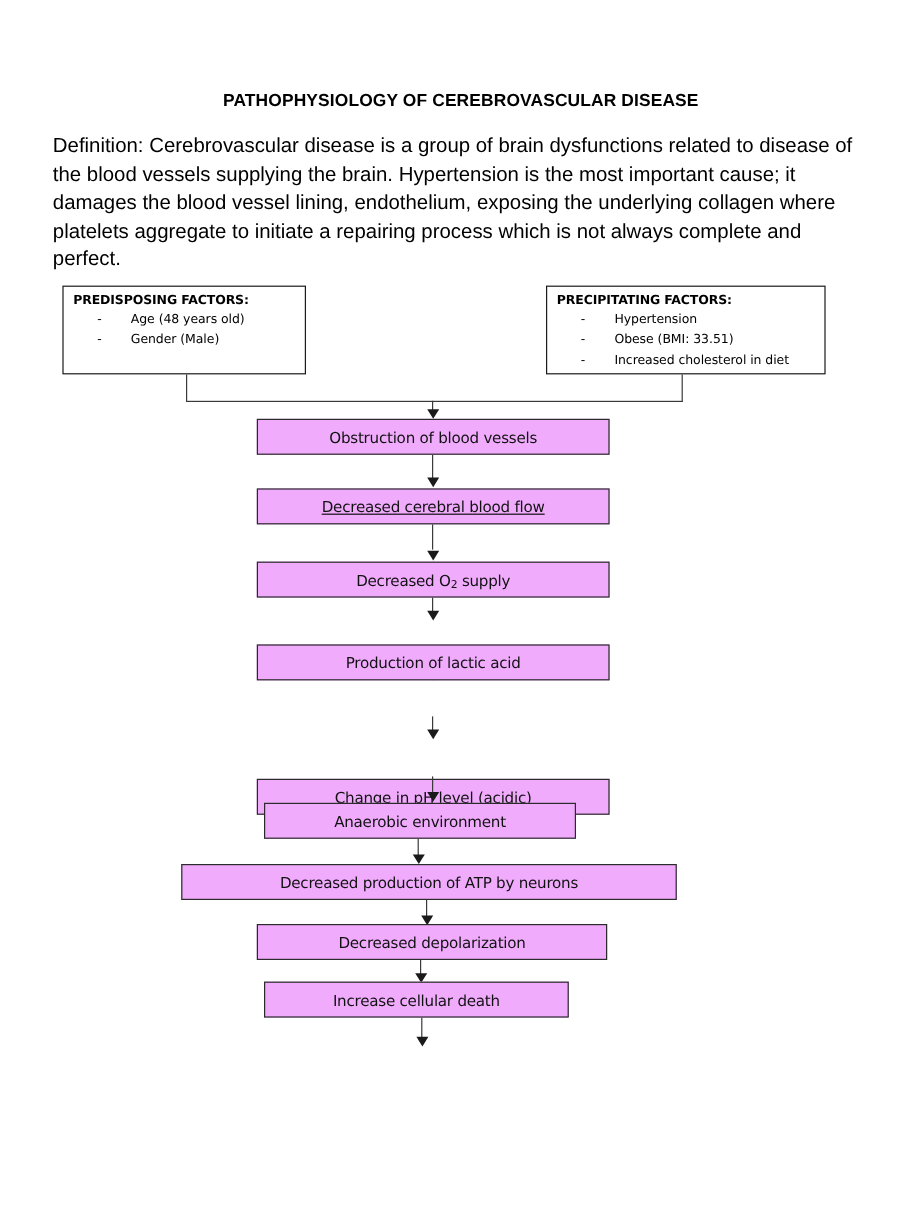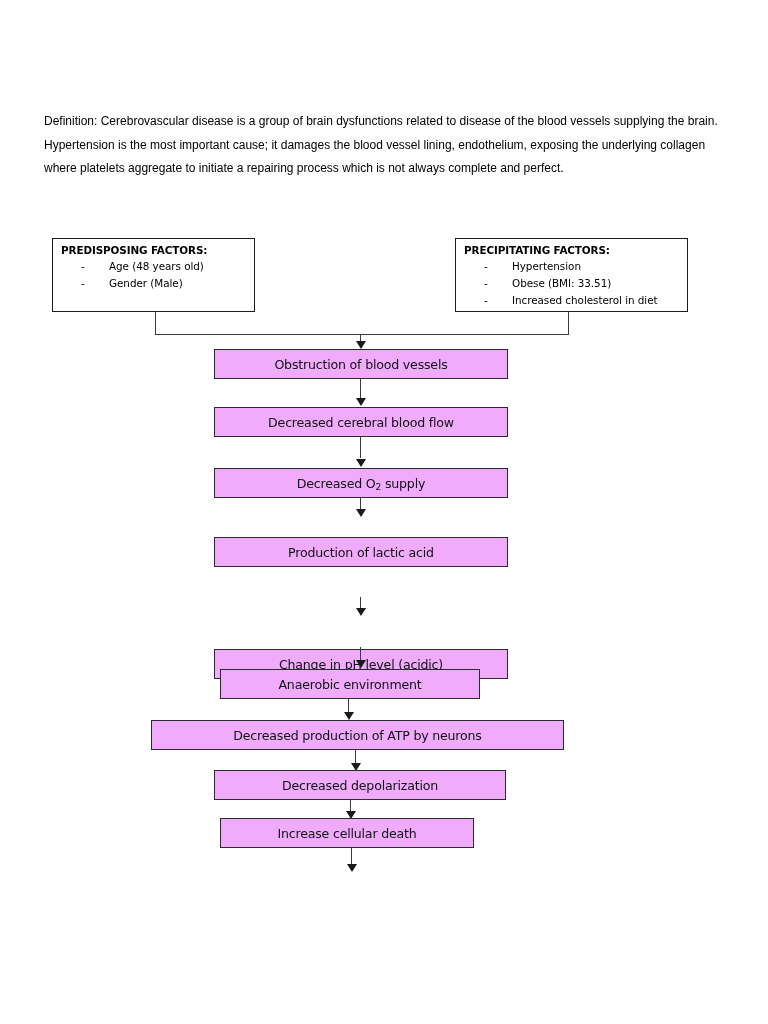--- a/index.html
+++ b/index.html
@@ -34,21 +34,21 @@
     letter-spacing: 0.1px;
     color: #000;
   }
 
   .definition {
     position: absolute;
     left: 44px;
     top: 110px;
     width: 678px;
     font-family: "Liberation Sans", sans-serif;
-    font-size: 12px;
+    font-size: 17px;
     line-height: 23.5px;
     color: #000;
     text-align: left;
   }
 
   
   .factor-box {
     position: absolute;
     border: 1.3px solid #1a1a1a;
     background: #fff;
@@ -140,20 +140,21 @@
     border-left: 5px solid transparent;
     border-right: 5px solid transparent;
     border-top: 8px solid #1a1a1a;
   }
 </style>
 </head>
 <body>
 
 <div class="page">
 
+  <div class="doc-title">PATHOPHYSIOLOGY OF CEREBROVASCULAR DISEASE</div>
 
   <div class="definition">Definition: Cerebrovascular disease is a group of brain dysfunctions related to disease of the blood vessels supplying the brain. Hypertension is the most important cause; it damages the blood vessel lining, endothelium, exposing the underlying collagen where platelets aggregate to initiate a repairing process which is not always complete and perfect.</div>
 
   <div class="factor-box" id="predisposing-box">
     <div class="factor-title">PREDISPOSING FACTORS:</div>
     <div class="factor-list">
       <div class="factor-item">
         <span class="factor-dash">-</span>
         <span class="factor-text">Age (48 years old)</span>
       </div>
@@ -188,21 +189,21 @@
   <div class="vline" style="left:360px; top:334px; height:9px;"></div>
   <div class="arrowhead" style="left:356px; top:341px;"></div>
 
   <div class="flow-box" style="left:214px; top:349px; width:294px;">
     <span>Obstruction of blood vessels</span>
   </div>
 
   <div class="vline" style="left:360px; top:379px; height:20px;"></div>
   <div class="arrowhead" style="left:356px; top:398px;"></div>
 
-  <div class="flow-box" style="left:214px; top:407px; width:294px;">
+  <div class="flow-box" style="left:214px; top:407px; width:294px;text-decoration:underline;">
     <span>Decreased cerebral blood flow</span>
   </div>
 
   <div class="vline" style="left:360px; top:437px; height:21px;"></div>
   <div class="arrowhead" style="left:356px; top:459px;"></div>
 
   <div class="flow-box" style="left:214px; top:468px; width:294px;">
     <span><span>Decreased O</span><sub>2</sub><span> supply</span></span>
   </div>
 

